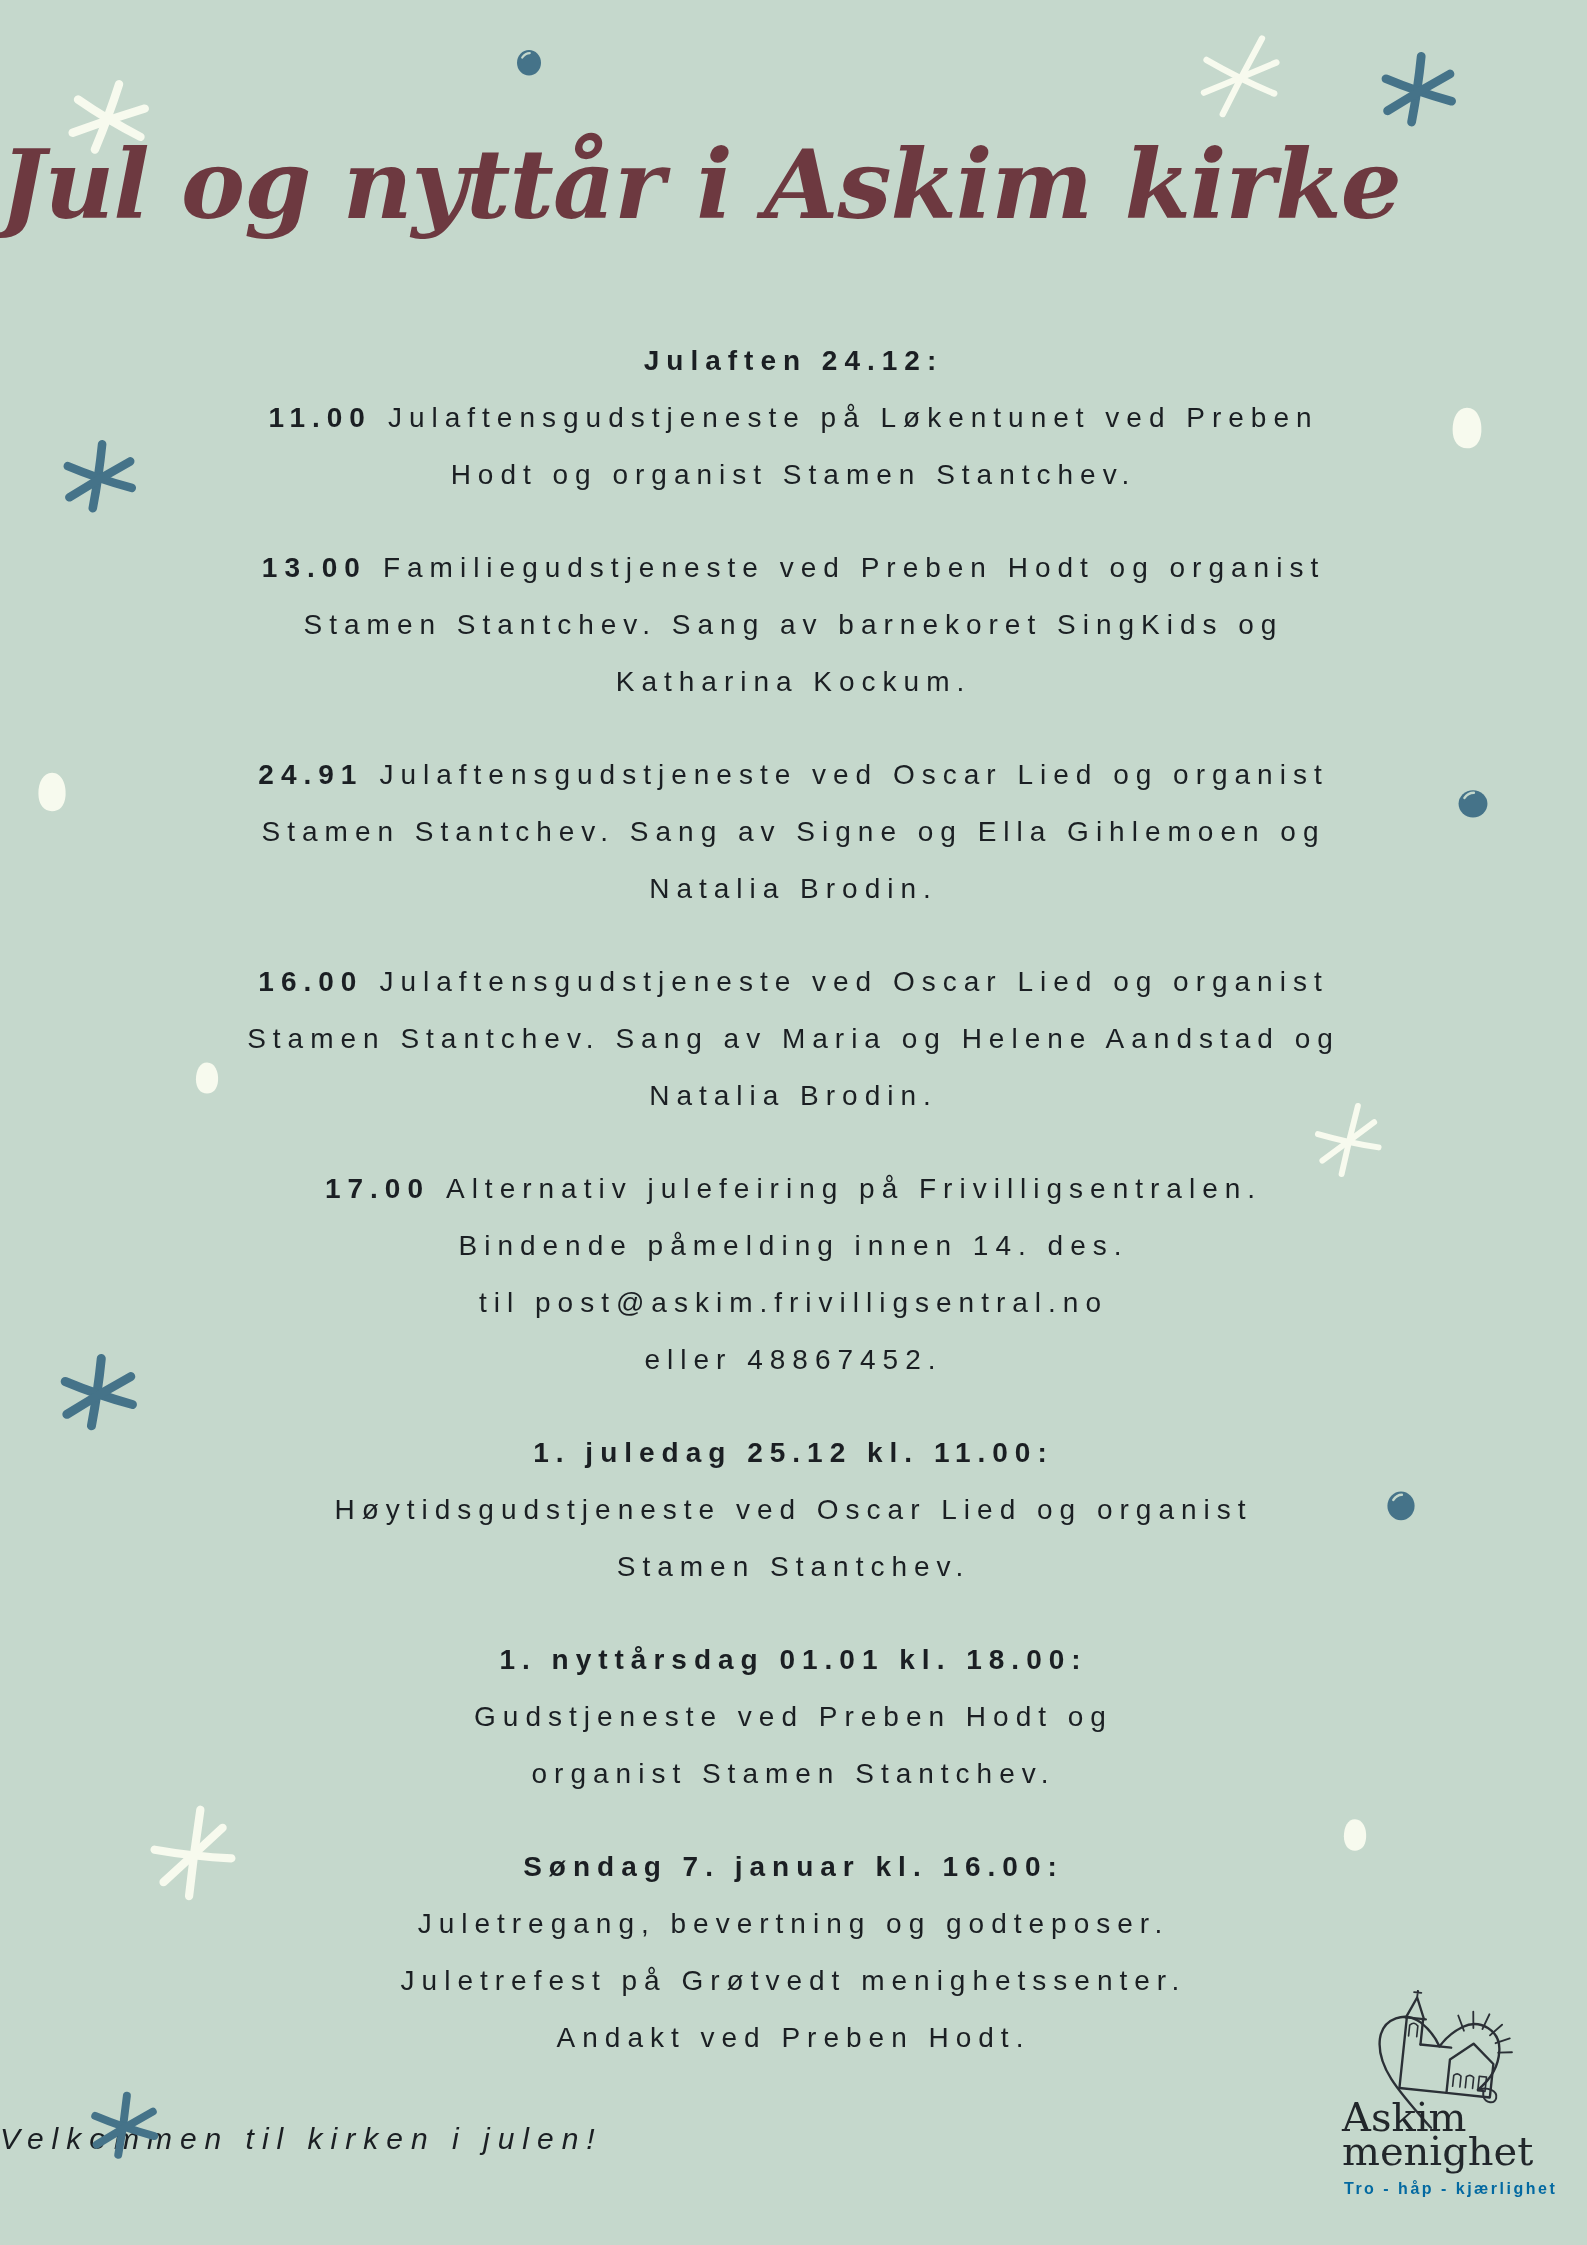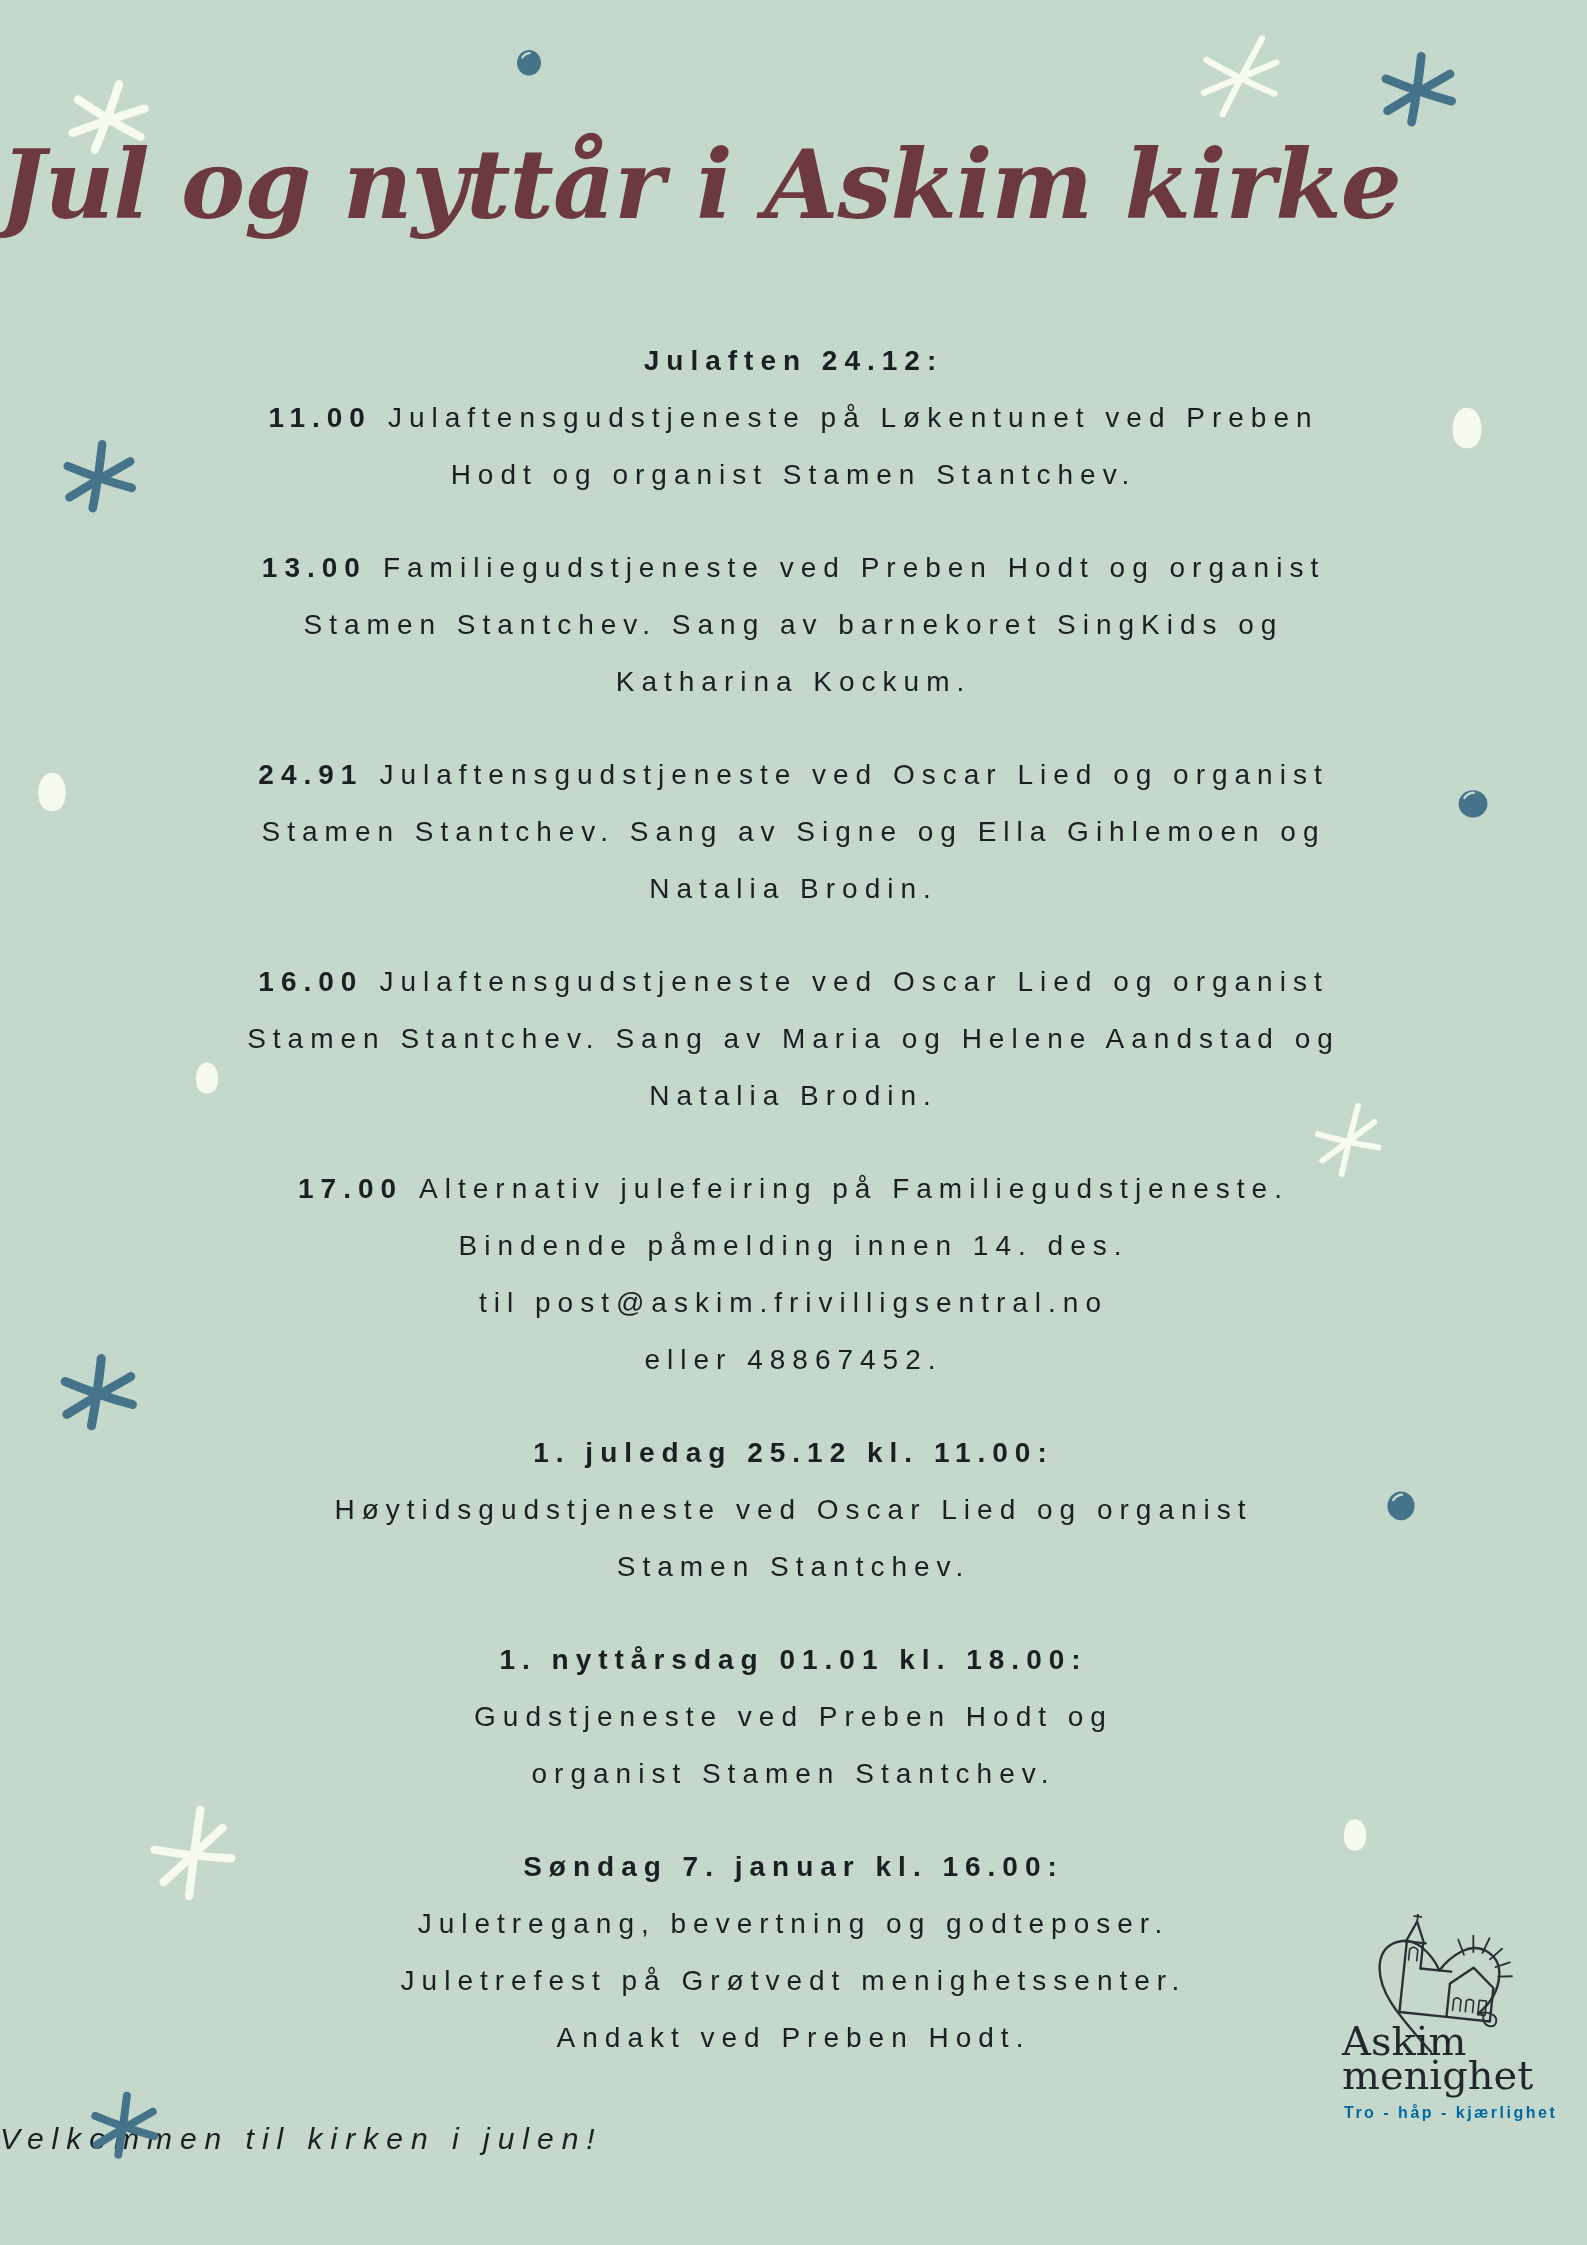--- a/index.html
+++ b/index.html
@@ -56,21 +56,21 @@
     font-size: 30px;
     font-style: italic;
     letter-spacing: 8px;
     color: #1b1f23;
   }
 
   
   .deco { position: absolute; pointer-events: none; }
 
   
-  .logo { position: absolute; left: 1318px; top: 1914px; width: 250px; height: 230px; }
+  .logo { position: absolute; left: 1318px; top: 1990px; width: 250px; height: 230px; }
   .logo-mark { position: absolute; right: 50px; top: 0; }
   .logo-name {
     position: absolute; left: 24px; top: 110px;
     font-family: "DejaVu Serif", serif;
     font-size: 40px; line-height: 34px; color: #22272b;
   }
   .logo-tagline {
     position: absolute; left: 26px; top: 190px;
     font-size: 16px; letter-spacing: 2.5px; color: #0369a1;
     white-space: nowrap;
@@ -231,21 +231,21 @@
         <span class="line">Natalia Brodin.</span>
       </p>
 
       <p class="entry">
         <span class="line"><strong class="time">16.00</strong><span>Julaftensgudstjeneste ved Oscar Lied og organist</span></span>
         <span class="line">Stamen Stantchev. Sang av Maria og Helene Aandstad og</span>
         <span class="line">Natalia Brodin.</span>
       </p>
 
       <p class="entry">
-        <span class="line"><strong class="time">17.00</strong><span>Alternativ julefeiring på Familiegudstjeneste.</span></span>
+        <span class="line"><strong class="time">17.00</strong><span>Alternativ julefeiring på Frivilligsentralen.</span></span>
         <span class="line">Bindende påmelding innen 14. des.</span>
         <span class="line">til post@askim.frivilligsentral.no</span>
         <span class="line">eller 48867452.</span>
       </p>
     </section>
 
     <section>
       <p class="heading">1. juledag 25.12 kl. 11.00:</p>
       <p class="entry">
         <span class="line">Høytidsgudstjeneste ved Oscar Lied og organist</span>

